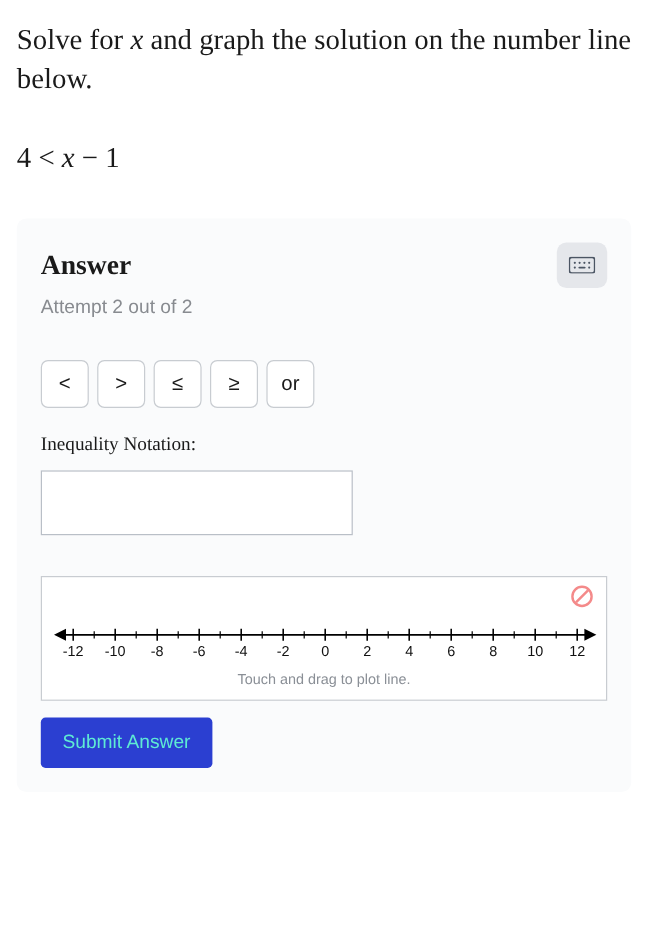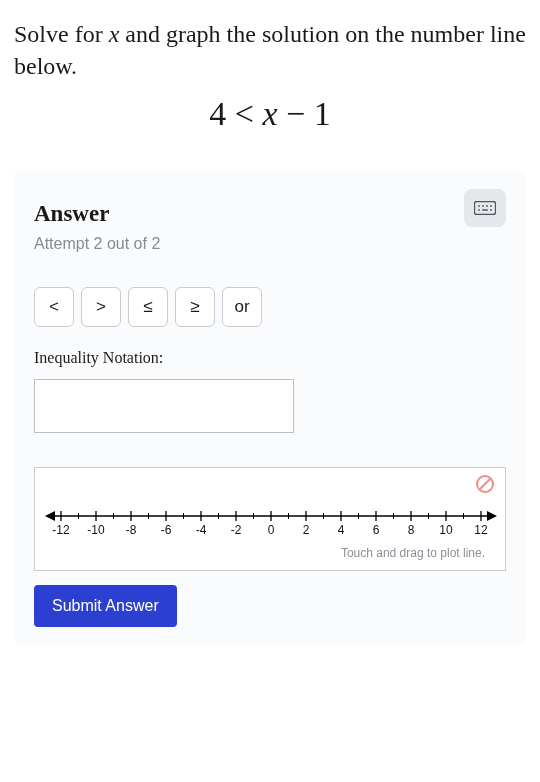--- a/index.html
+++ b/index.html
@@ -6,42 +6,42 @@
     body {
       width: 540px;
       font-family: Georgia, 'Times New Roman', serif;
       color: #1a1a1a;
       background: #fff;
     }
     .container { padding: 18px 14px 20px 14px; }
     .prompt {
       font-size: 24px;
       line-height: 1.35;
-      margin-bottom: 12px;
+      margin-bottom: 36px;
     }
     .mathvar {
       font-style: italic;
       font-family: Georgia, serif;
     }
     .equation-block {
-      text-align: center;
-      font-size: 34px;
+      text-align: left;
+      font-size: 24px;
       margin-bottom: 36px;
       font-family: Georgia, serif;
     }
     .answer-card {
       background: #fafbfc;
       border-radius: 8px;
       padding: 20px 20px 20px 20px;
       position: relative;
     }
     .answer-header {
       display: flex;
       justify-content: space-between;
-      align-items: flex-end;
+      align-items: center;
       margin-bottom: 8px;
     }
     .answer-title {
       font-size: 23px;
       font-weight: bold;
       font-family: Georgia, serif;
     }
     .keyboard-btn {
       width: 42px;
       height: 38px;
@@ -88,43 +88,43 @@
       border: 1px solid #b9bfc7;
       background: #fff;
       font-size: 18px;
       padding: 0 10px;
       margin-bottom: 34px;
       font-family: Arial, sans-serif;
     }
     .numberline-box {
       border: 1px solid #c8ccd1;
       background: #fff;
-      padding: 8px 20px 10px 6px;
+      padding: 8px 6px 10px 6px;
       position: relative;
       margin-bottom: 14px;
     }
     .clear-circle {
       position: absolute;
       top: 6px;
       right: 10px;
       width: 20px;
       height: 20px;
       cursor: pointer;
     }
     .nl-svg { display: block; margin: 22px auto 2px auto; }
     .nl-hint {
-      text-align: right;
+      text-align: center;
       font-size: 12px;
       color: #8a8f96;
       font-family: Arial, sans-serif;
       margin-top: 4px;
     }
     .submit-btn {
       background: #2b3fd1;
-      color: #ffffff;
+      color: #5eead4;
       font-family: Arial, sans-serif;
       font-size: 16px;
       border: none;
       border-radius: 4px;
       padding: 12px 18px;
       cursor: pointer;
     }
   </style>
 </head>
 <body>

